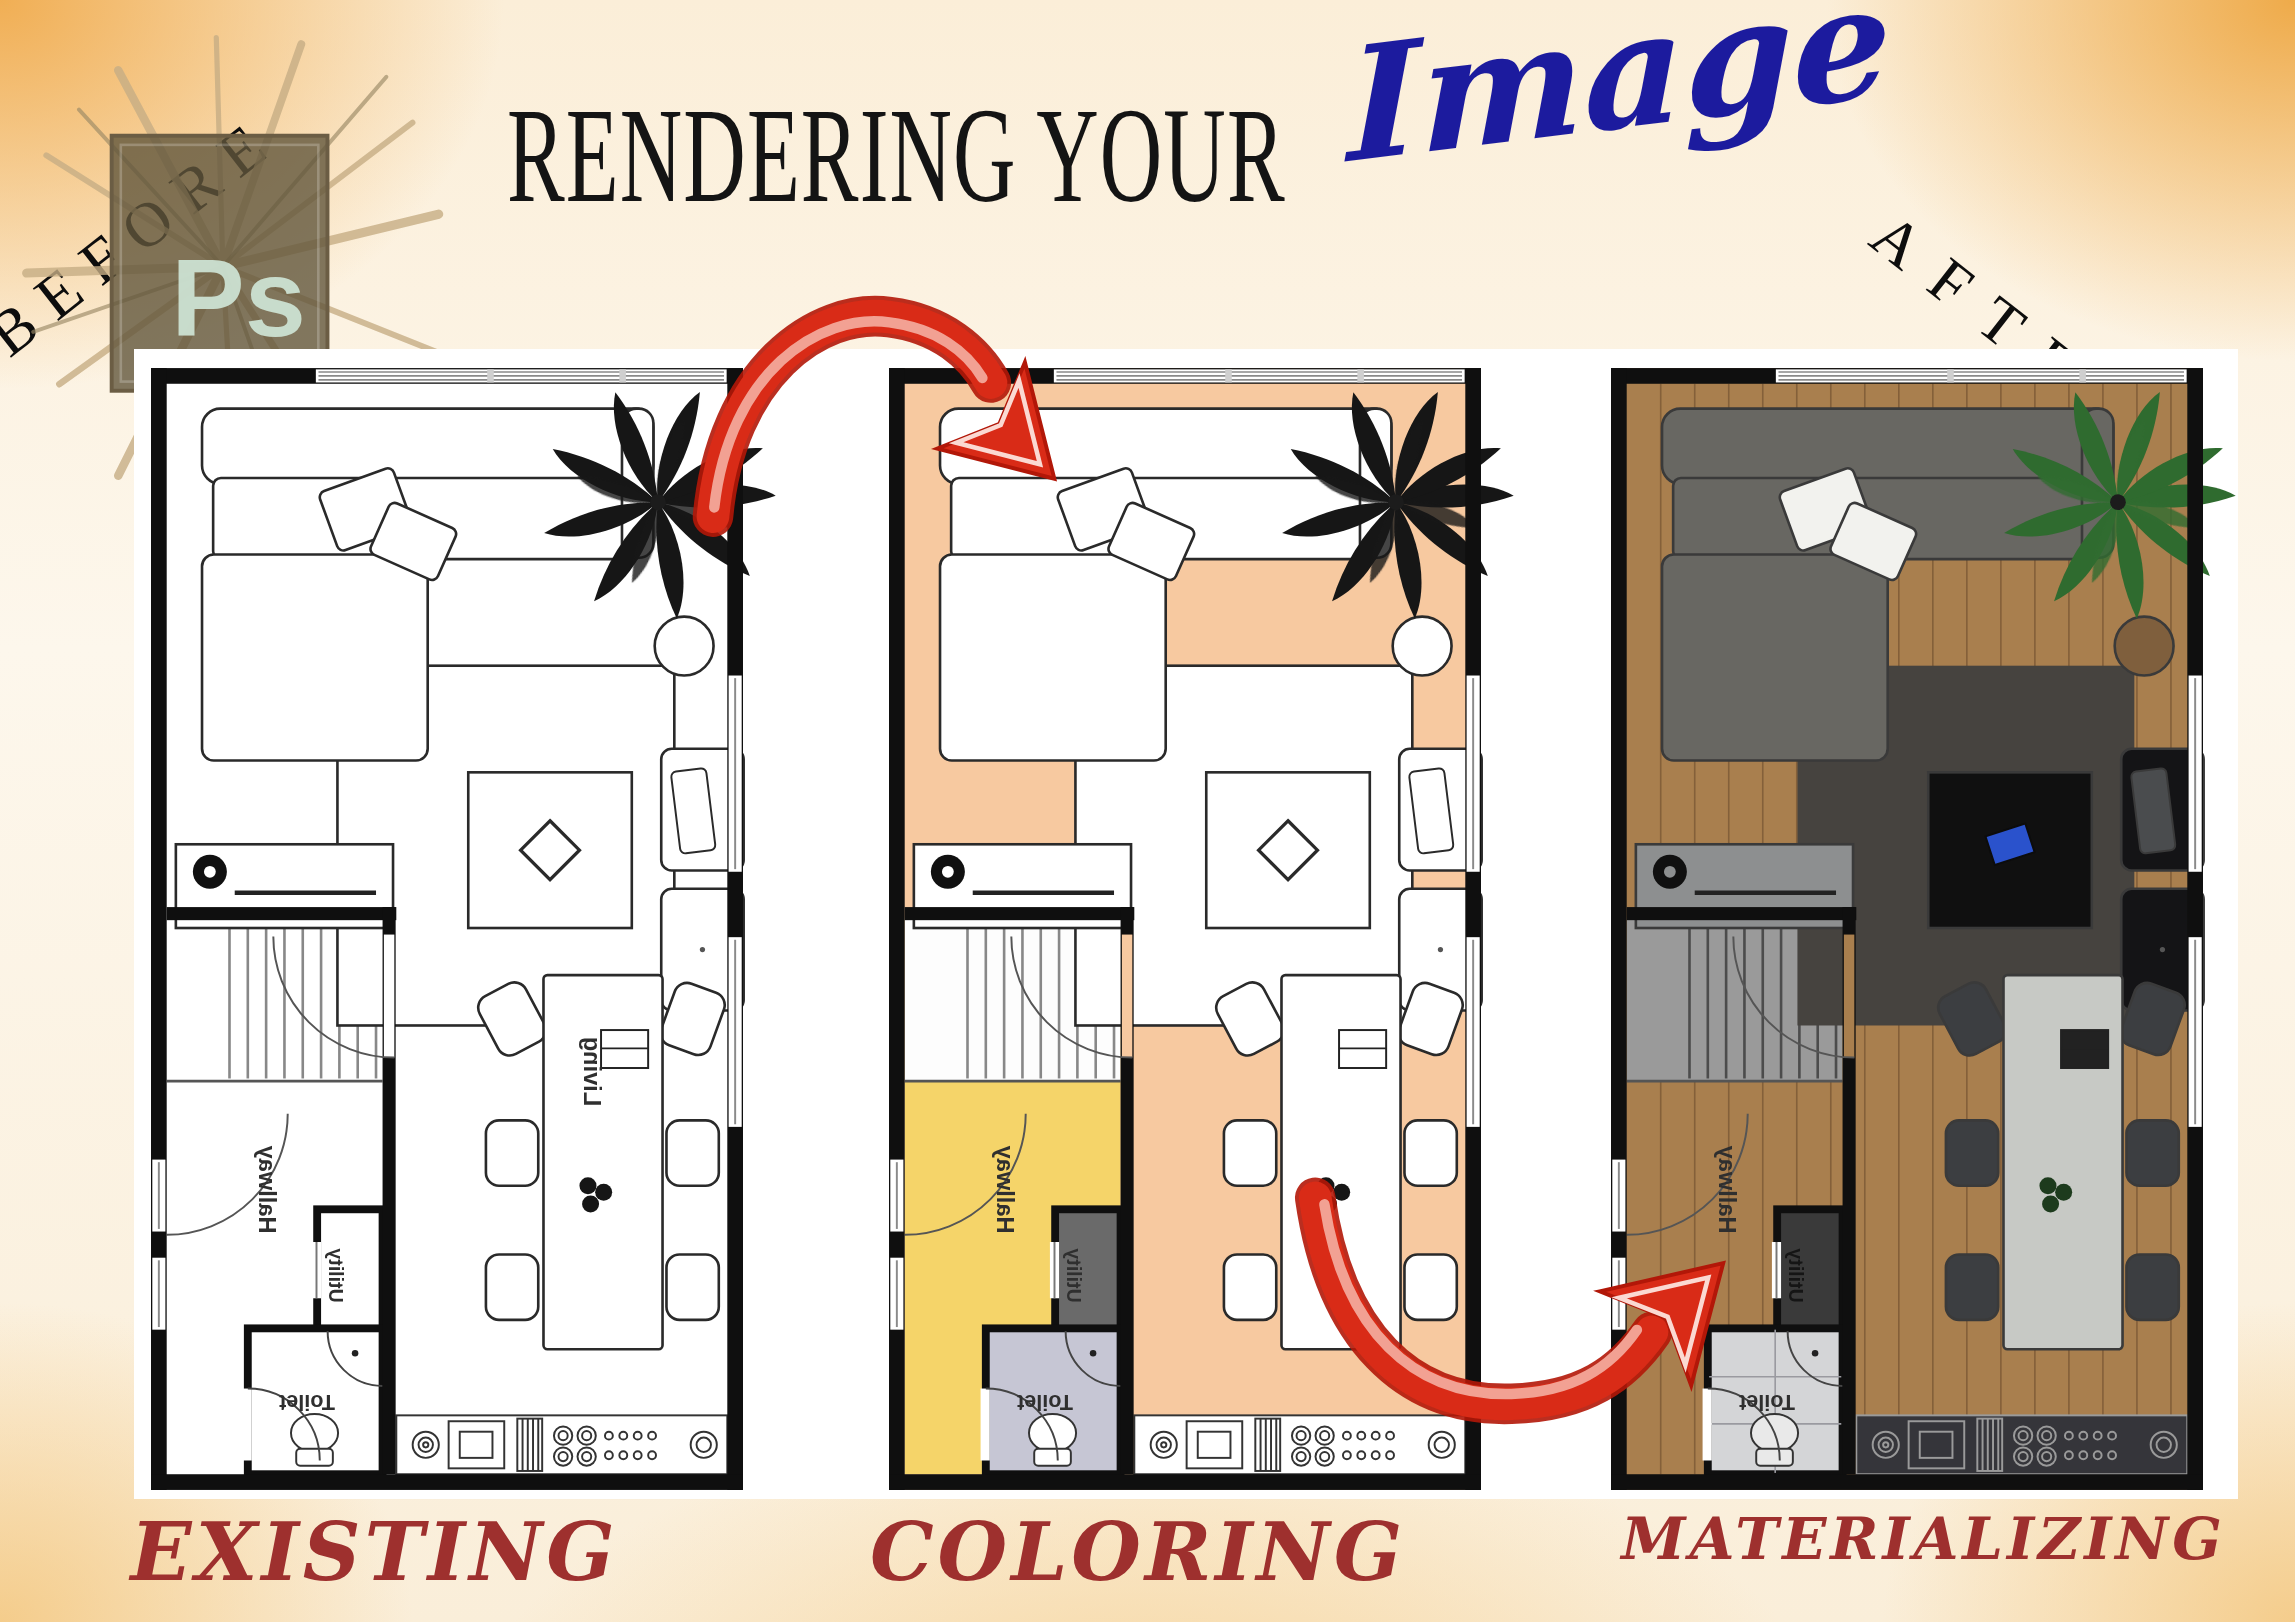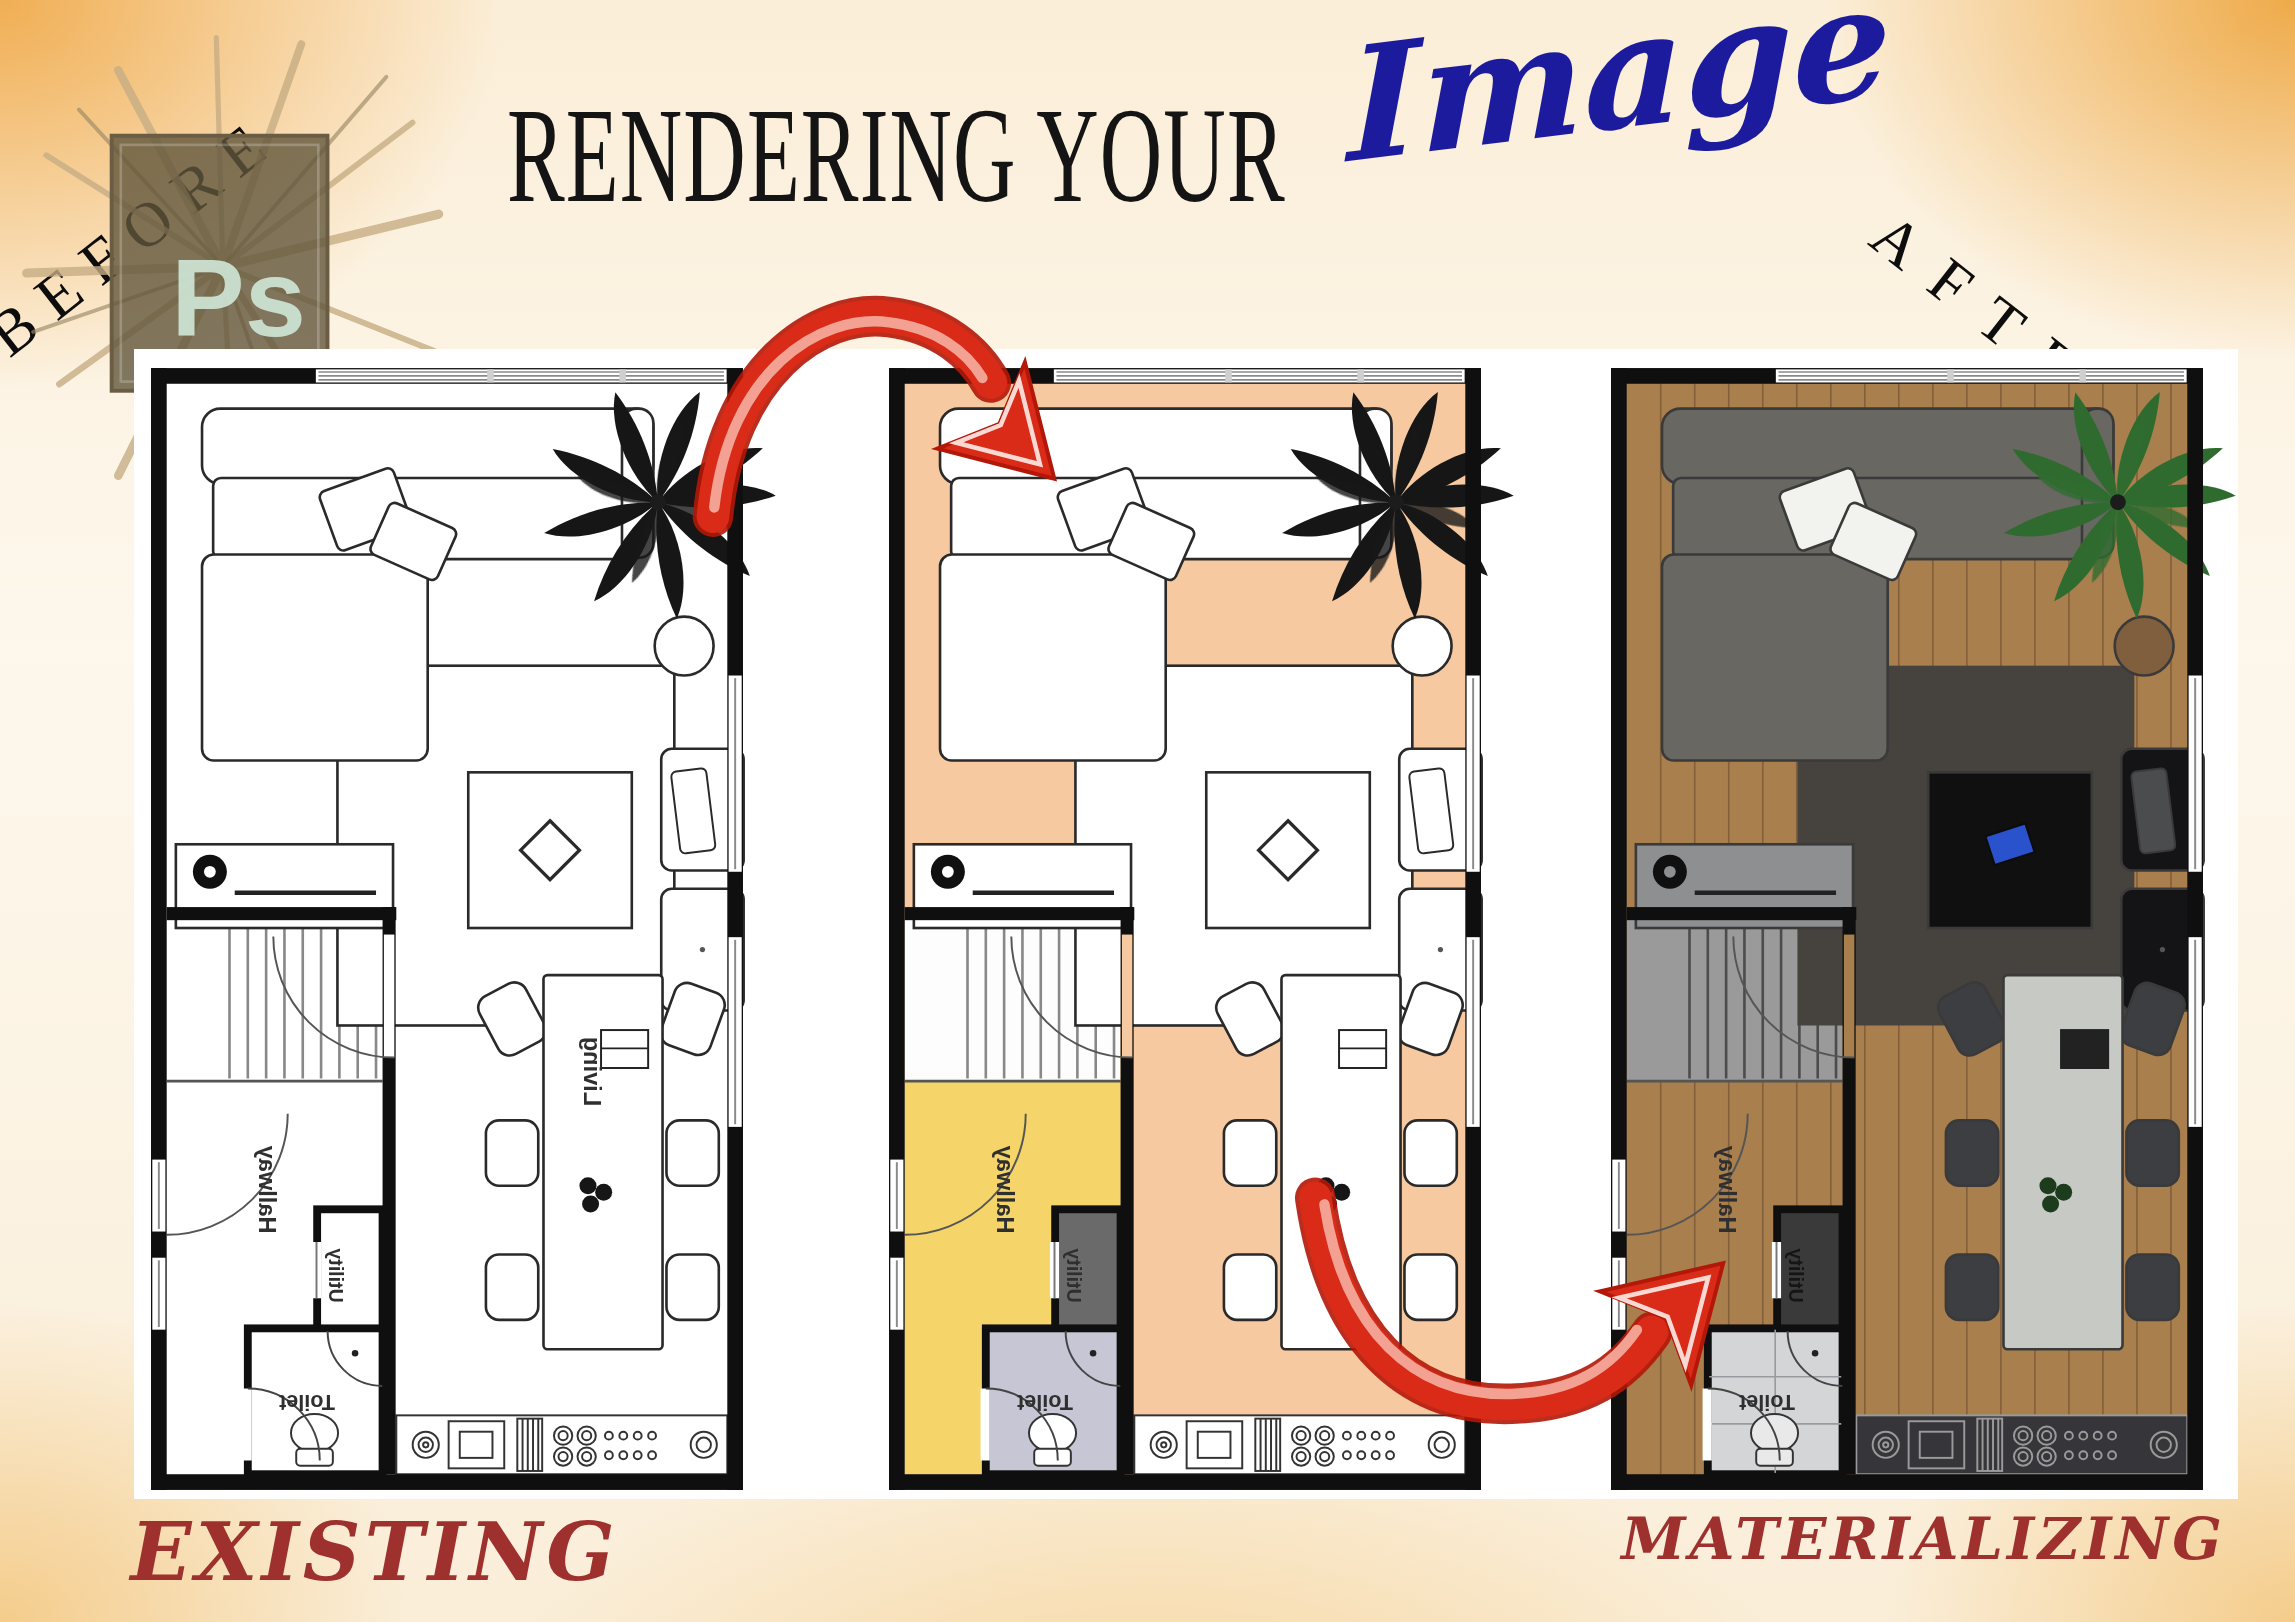--- a/index.html
+++ b/index.html
@@ -393,16 +393,17 @@
 
   <svg class="abs" id="arrow-2" width="510" height="327" viewBox="0 0 780 500">
     <path d="M60,70 C90,280 200,390 360,385 C470,382 530,340 575,275" fill="none" stroke="#b21708" stroke-width="62" stroke-linecap="round" opacity=".9"></path>
     <path d="M60,70 C90,280 200,390 360,385 C470,382 530,340 575,275" fill="none" stroke="#d92b17" stroke-width="50" stroke-linecap="round"></path>
     <path d="M74,80 C104,272 210,374 360,370 C455,367 512,330 552,272" fill="none" stroke="#f2a193" stroke-width="16" stroke-linecap="round"></path>
     <polygon points="495,213 684,170 635,357 597,254" fill="#d92b17" stroke="#b21708" stroke-width="6"></polygon>
     <polygon points="525,223 661,192 626,326 599,252" fill="none" stroke="#fbd9d2" stroke-width="7"></polygon>
   </svg>
 
   <div class="caption" id="caption-existing">EXISTING</div>
+  <div class="caption" id="caption-coloring">COLORING</div>
   <div class="caption" id="caption-materializing">MATERIALIZING</div>
 
 </div>
 
 
 </body></html>

